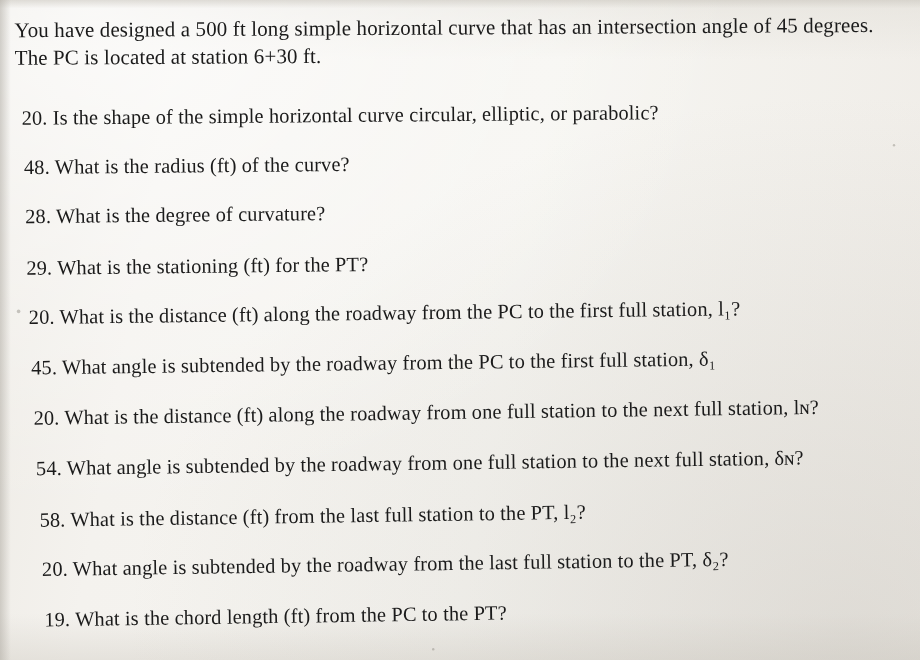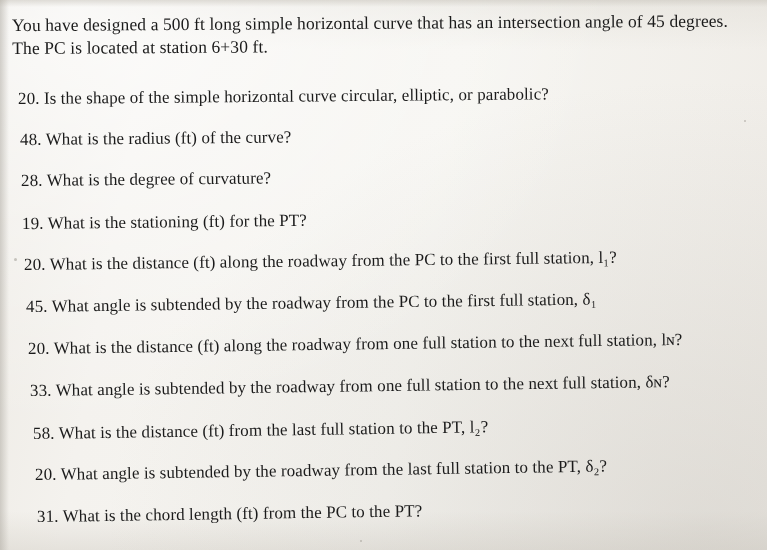--- a/index.html
+++ b/index.html
@@ -123,47 +123,47 @@
       </li>
       <li class="q-item">
         <span>48.</span>
         <span>What is the radius (ft) of the curve?</span>
       </li>
       <li class="q-item">
         <span>28.</span>
         <span>What is the degree of curvature?</span>
       </li>
       <li class="q-item">
-        <span>19.</span>
+        <span>29.</span>
         <span>What is the stationing (ft) for the PT?</span>
       </li>
       <li class="q-item">
         <span>20.</span>
         <span>What is the distance (ft) along the roadway from the PC to the first full station, l₁?</span>
       </li>
       <li class="q-item">
         <span>45.</span>
         <span>What angle is subtended by the roadway from the PC to the first full station, δ₁</span>
       </li>
       <li class="q-item">
         <span>20.</span>
         <span>What is the distance (ft) along the roadway from one full station to the next full station, lɴ?</span>
       </li>
       <li class="q-item">
-        <span>33.</span>
+        <span>54.</span>
         <span>What angle is subtended by the roadway from one full station to the next full station, δɴ?</span>
       </li>
       <li class="q-item">
         <span>58.</span>
         <span>What is the distance (ft) from the last full station to the PT, l₂?</span>
       </li>
       <li class="q-item">
         <span>20.</span>
         <span>What angle is subtended by the roadway from the last full station to the PT, δ₂?</span>
       </li>
       <li class="q-item">
-        <span>31.</span>
+        <span>19.</span>
         <span>What is the chord length (ft) from the PC to the PT?</span>
       </li>
     </ul>
 
   </div>
 </div>
 
 </body></html>

